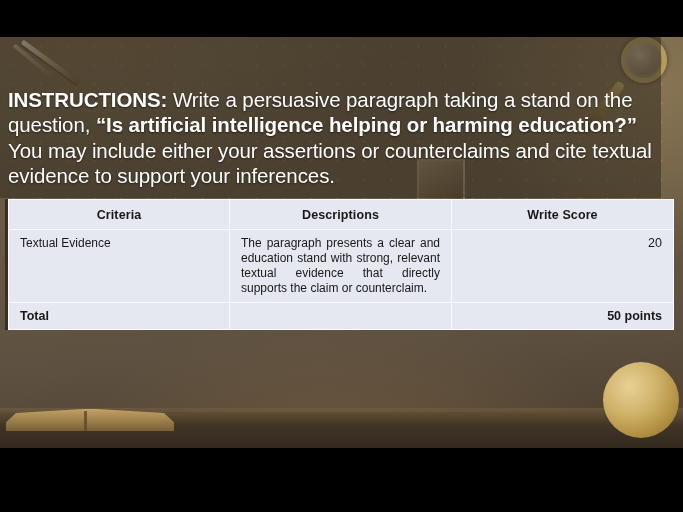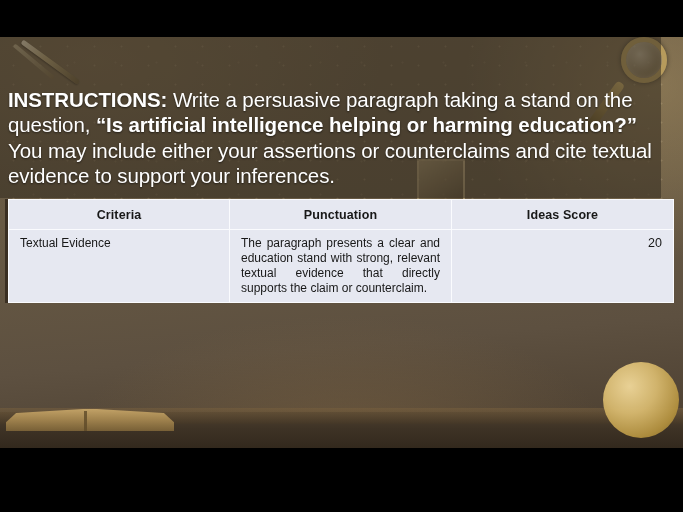--- a/index.html
+++ b/index.html
@@ -255,30 +255,35 @@
 
     <table id="rubric">
       <colgroup>
         <col class="c1">
           <col class="c2">
           <col class="c3">
       </colgroup>
       <thead>
         <tr>
           <th>Criteria</th>
-          <th>Punctuation</th>
-          <th>Ideas Score</th>
+          <th>Descriptions</th>
+          <th>Write Score</th>
         </tr>
       </thead>
       <tbody>
         <tr>
           <td class="crit">Textual Evidence</td>
           <td class="desc">The paragraph presents a clear and education stand with strong, relevant textual evidence that directly supports the claim or counterclaim.</td>
           <td class="score">20</td>
         </tr>
+        <tr class="total">
+          <td class="crit">Total</td>
+          <td class="desc"></td>
+          <td class="score">50 points</td>
+        </tr>
       </tbody>
     </table>
 
   </div>
 
   <div style="position:absolute;left:0;top:0;width:683px;height:37px;background:#000;"></div>
   <div style="position:absolute;left:0;top:448px;width:683px;height:64px;background:#000;"></div>
 
 </div>
 

